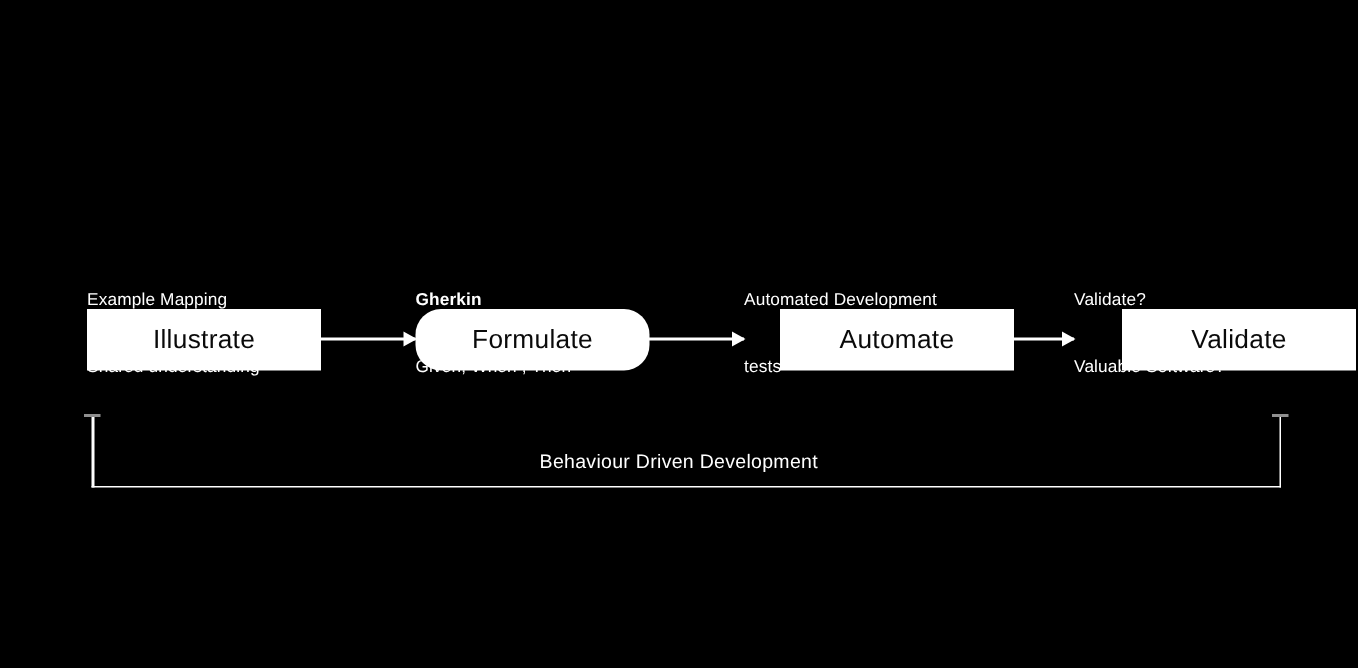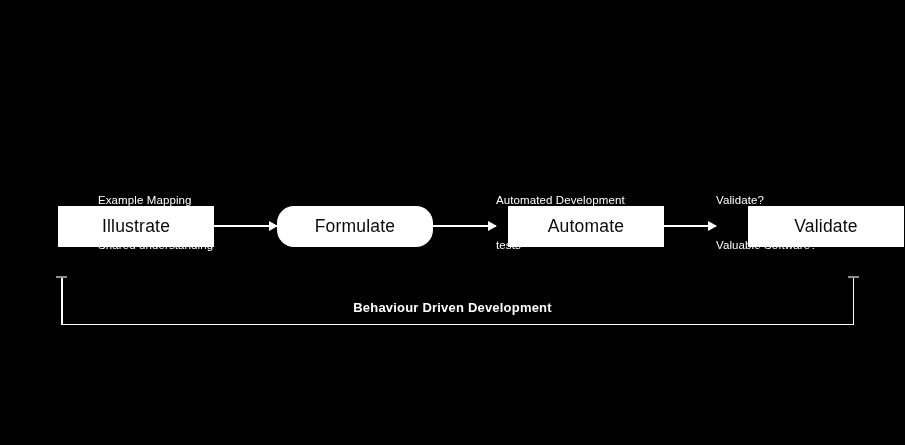--- a/index.html
+++ b/index.html
@@ -110,49 +110,52 @@
 
   #bdd-caption {
     position: absolute;
     left: 0;
     top: 300px;
     width: 905px;
     text-align: center;
     color: #ffffff;
     font-size: 13px;
     letter-spacing: 0.2px;
-    font-weight: bold;
   }
 </style>
 </head>
 <body>
 
 <div id="canvas">
 
-  <div class="stage-label" style="left:58px; top:163px;margin-left:40px;">
+  <div class="stage-label" style="left:58px; top:163px;">
     <span class="line">Example Mapping</span>
     <span class="line">Shared understanding</span>
   </div>
   <div class="process-box" style="left:58px;">
     <span>Illustrate</span>
   </div>
 
   <div class="arrow" style="left:198px; width:79px;"></div>
 
+  <div class="stage-label" style="left:277px; top:163px;">
+    <span class="line line-strong">Gherkin</span>
+    <span class="line">Given, When , Then</span>
+  </div>
   <div class="process-box" style="left:277px;border-radius:17px;">
     <span>Formulate</span>
   </div>
 
   <div class="arrow" style="left:417px; width:79px;"></div>
 
   <div class="stage-label" style="left:496px; top:163px;">
     <span class="line">Automated Development</span>
     <span class="line">tests</span>
   </div>
-  <div class="process-box" style="left:508px;">
+  <div class="process-box" style="left:520px;">
     <span>Automate</span>
   </div>
 
   <div class="arrow" style="left:637px; width:79px;"></div>
 
   <div class="stage-label" style="left:716px; top:163px;">
     <span class="line">Validate?</span>
     <span class="line">Valuable Software?</span>
   </div>
   <div class="process-box" style="left:748px;">

